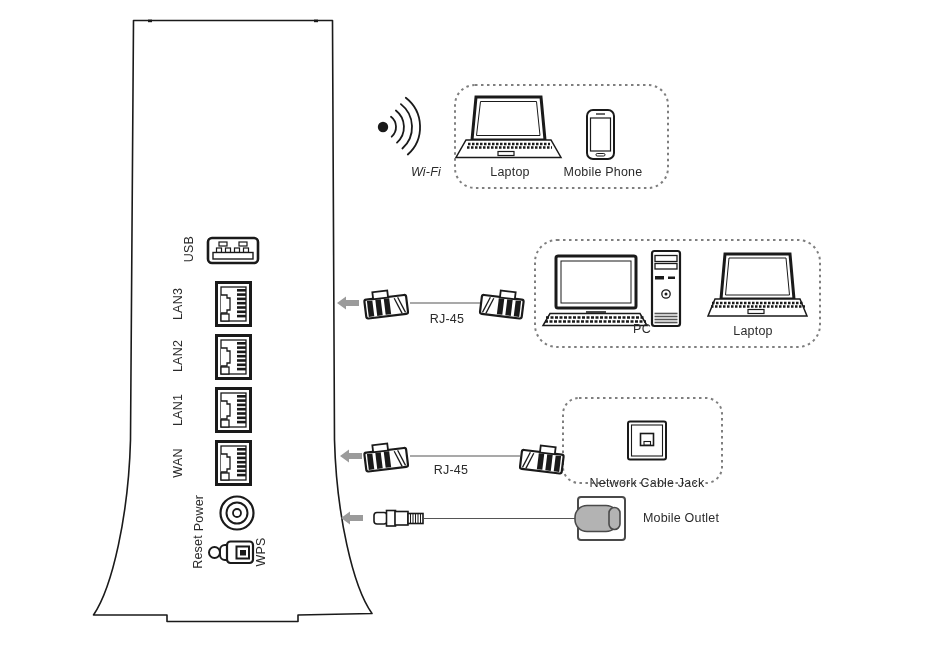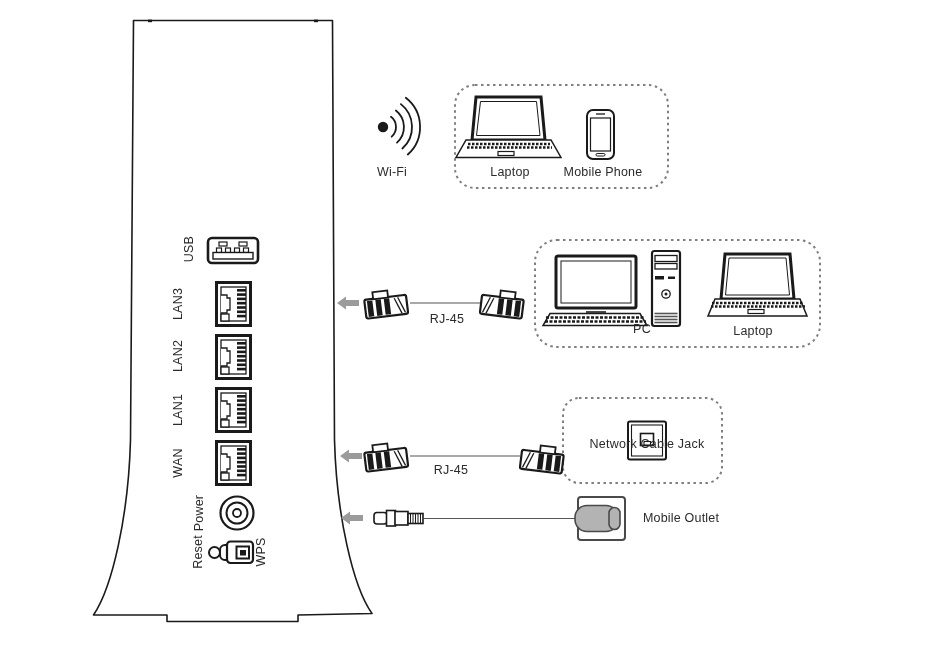--- a/index.html
+++ b/index.html
@@ -3,28 +3,28 @@
 <meta charset="utf-8">
 <style>
   html,body{margin:0;padding:0;background:#ffffff;}
   .stage{position:relative;width:933px;height:646px;background:#fff;overflow:hidden;
          font-family:"Liberation Sans",sans-serif;}
   .art{position:absolute;left:0;top:0;}
   .lbl{position:absolute;font-size:12.5px;color:#2b2b2b;white-space:nowrap;
        transform:translate(-50%,-50%);letter-spacing:.2px;}
   .lbl.v{transform:translate(-50%,-50%) rotate(-90deg);}
   
-  #lbl-wifi{left:392px;top:172px;}
+  #lbl-wifi{left:426px;top:172px;font-style:italic;}
   #lbl-laptop1{left:510px;top:172px;}
   #lbl-mobile{left:603px;top:172px;}
   #lbl-rj45a{left:447px;top:319px;}
   #lbl-pc{left:602px;top:329px;margin-left:40px;}
   #lbl-laptop2{left:753px;top:331px;}
   #lbl-rj45b{left:451px;top:470px;}
-  #lbl-ncj{left:647px;top:444px;}
+  #lbl-ncj{left:647px;top:483px;}
   #lbl-poutlet{left:681px;top:518px;}
   
   #lbl-usb{left:189px;top:249px;}
   #lbl-lan3{left:178px;top:304px;}
   #lbl-lan2{left:178px;top:356px;}
   #lbl-lan1{left:178px;top:410px;}
   #lbl-wan{left:178px;top:463px;}
   #lbl-power{left:199px;top:513px;}
   #lbl-reset{left:198px;top:552px;}
   #lbl-wps{left:261px;top:552px;}

